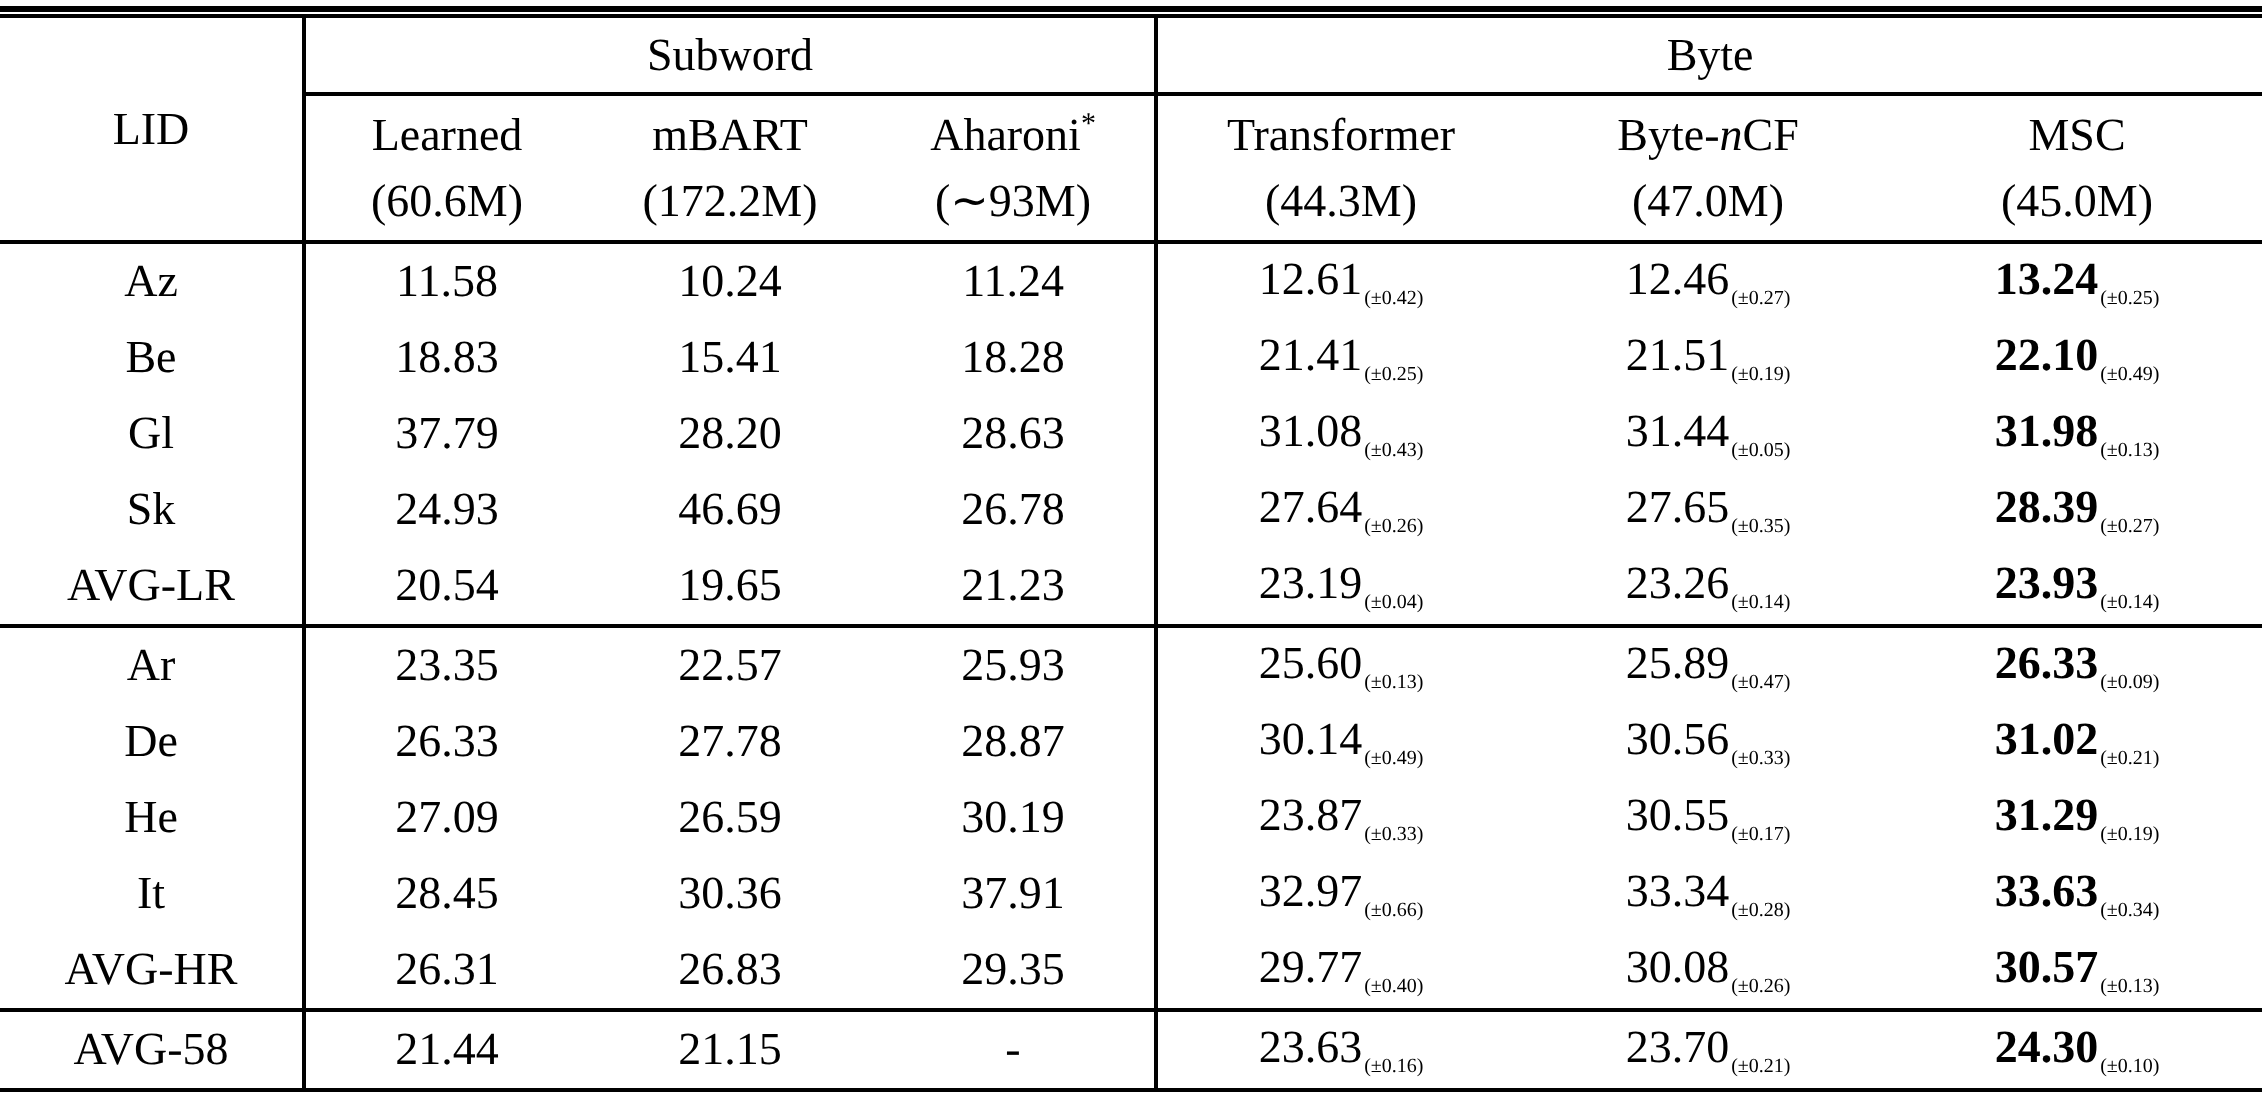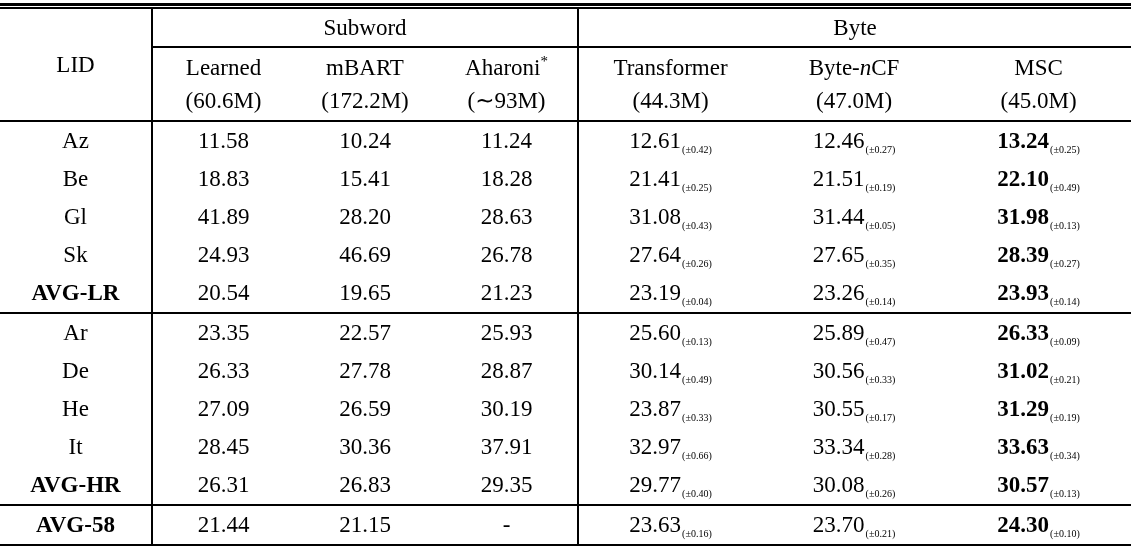--- a/index.html
+++ b/index.html
@@ -51,21 +51,21 @@
     vertical-align: middle;
     border-bottom: 2px solid #000;
     line-height: 1.45;
   }
   .col-name sup { font-size: 15px; }
   .col-name i { font-style: italic; }
   
   tbody td { height: 38px; vertical-align: middle; }
   tr.section-end td { border-bottom: 2px solid #000; }
   tbody tr:last-child td { border-bottom: 2px solid #000; }
-  td.lid-cell.bold { font-weight: bold; margin-top: 12px; }
+  td.lid-cell.bold { font-weight: normal; margin-top: 12px; }
   td.byte-cell .pm-sub {
     font-size: 10px;
     vertical-align: -5px;
     margin-left: 1px;
   }
   td.byte-cell.bold-vals .main-val { font-weight: bold; }
 </style>
 </head>
 <body>
 
@@ -128,21 +128,21 @@
           <td class="lid-cell lid-col">Be</td>
           <td class="val-cell subword-cell">18.83</td>
           <td class="val-cell subword-cell">15.41</td>
           <td class="val-cell subword-cell">18.28</td>
           <td class="val-cell byte-cell byte-start"><span class="main-val">21.41</span><span class="pm-sub">(±0.25)</span></td>
           <td class="val-cell byte-cell"><span class="main-val">21.51</span><span class="pm-sub">(±0.19)</span></td>
           <td class="val-cell byte-cell bold-vals"><span class="main-val">22.10</span><span class="pm-sub">(±0.49)</span></td>
         </tr>
         <tr>
           <td class="lid-cell lid-col">Gl</td>
-          <td class="val-cell subword-cell">41.89</td>
+          <td class="val-cell subword-cell">37.79</td>
           <td class="val-cell subword-cell">28.20</td>
           <td class="val-cell subword-cell">28.63</td>
           <td class="val-cell byte-cell byte-start"><span class="main-val">31.08</span><span class="pm-sub">(±0.43)</span></td>
           <td class="val-cell byte-cell"><span class="main-val">31.44</span><span class="pm-sub">(±0.05)</span></td>
           <td class="val-cell byte-cell bold-vals"><span class="main-val">31.98</span><span class="pm-sub">(±0.13)</span></td>
         </tr>
         <tr>
           <td class="lid-cell lid-col">Sk</td>
           <td class="val-cell subword-cell">24.93</td>
           <td class="val-cell subword-cell">46.69</td>

